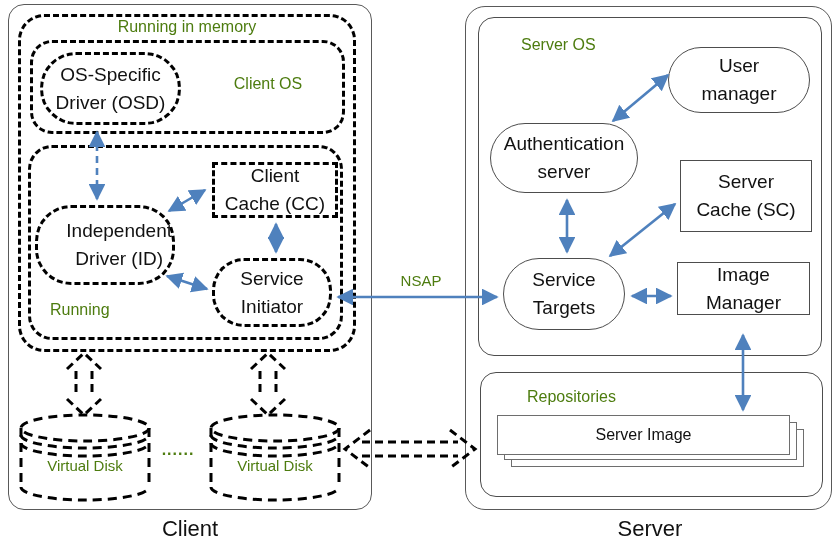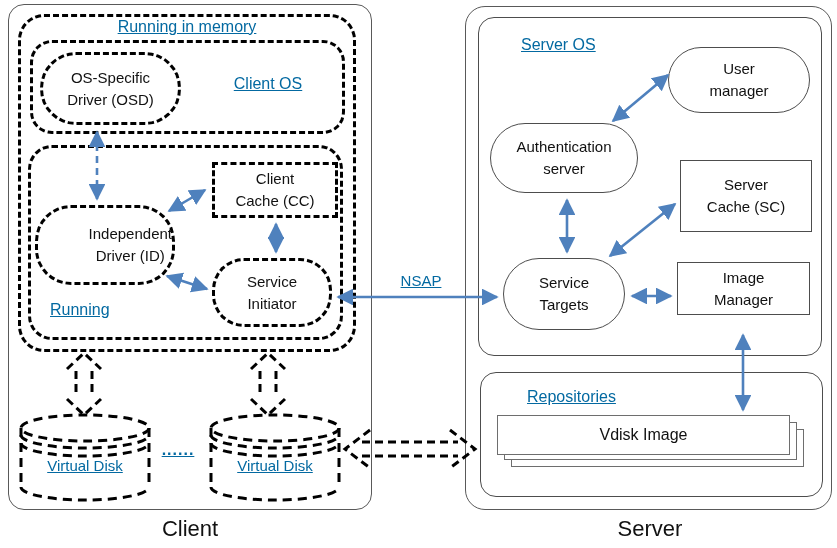--- a/index.html
+++ b/index.html
@@ -2,27 +2,27 @@
 <html><head>
 <meta charset="utf-8">
 <style>
   html,body{margin:0;padding:0;background:#fff;}
   .stage{
     position:relative;width:837px;height:548px;background:#fff;overflow:hidden;
     font-family:"Liberation Sans", sans-serif;color:#111;
   }
   .abs{position:absolute;box-sizing:border-box;}
   .node{display:flex;align-items:center;justify-content:center;text-align:center;background:transparent;}
-  .lbl{white-space:pre-line;line-height:1.45;font-size:15px;color:#111;}
+  .lbl{white-space:pre-line;line-height:1.45;font-size:19px;color:#111;}
   
   .dashed{border:3px dashed #000;}
   
   .thin{border:1.5px solid #4d4d4d;}
   .graybox{border:1.4px solid #6e6e6e;background:#fff;}
-  .floating{position:absolute;font-size:16px;color:#0369a1;white-space:nowrap;text-decoration:underline;}
+  .floating{position:absolute;font-size:16px;color:#4d7c0f;white-space:nowrap;}
   .caption{position:absolute;font-size:22px;color:#111;transform:translateX(-50%);white-space:nowrap;}
   svg.overlay{position:absolute;left:0;top:0;pointer-events:none;}
 </style>
 </head>
 <body>
 
 <div class="stage">
 
   <div class="abs" style="left:8px;top:4px;width:364px;height:506px;border:1.5px solid #595959;border-radius:16px;"></div>
 
@@ -84,21 +84,21 @@
     <span class="lbl">Image
 Manager</span>
   </div>
 
   <div class="abs thin" style="left:480px;top:372px;width:343px;height:125px;border-radius:16px;"></div>
   <div class="floating" style="left:527px;top:388px;">Repositories</div>
 
   <div class="abs graybox" style="left:511px;top:429px;width:293px;height:38px;"></div>
   <div class="abs graybox" style="left:504px;top:422px;width:293px;height:38px;"></div>
   <div class="abs graybox node" style="left:497px;top:415px;width:293px;height:40px;">
-    <span class="lbl" style="font-size:16px;">Vdisk Image</span>
+    <span class="lbl" style="font-size:16px;">Server Image</span>
   </div>
 
   <svg class="overlay" width="837" height="548">
     <defs>
       <marker id="ab" viewBox="0 0 10 10" refX="9" refY="5" markerWidth="6.5" markerHeight="6.5" orient="auto-start-reverse">
         <path d="M0 0 L10 5 L0 10 z" fill="#4f81bd"></path>
       </marker>
     </defs>
 
     <g stroke="#4f81bd" stroke-width="2.6" fill="none">

